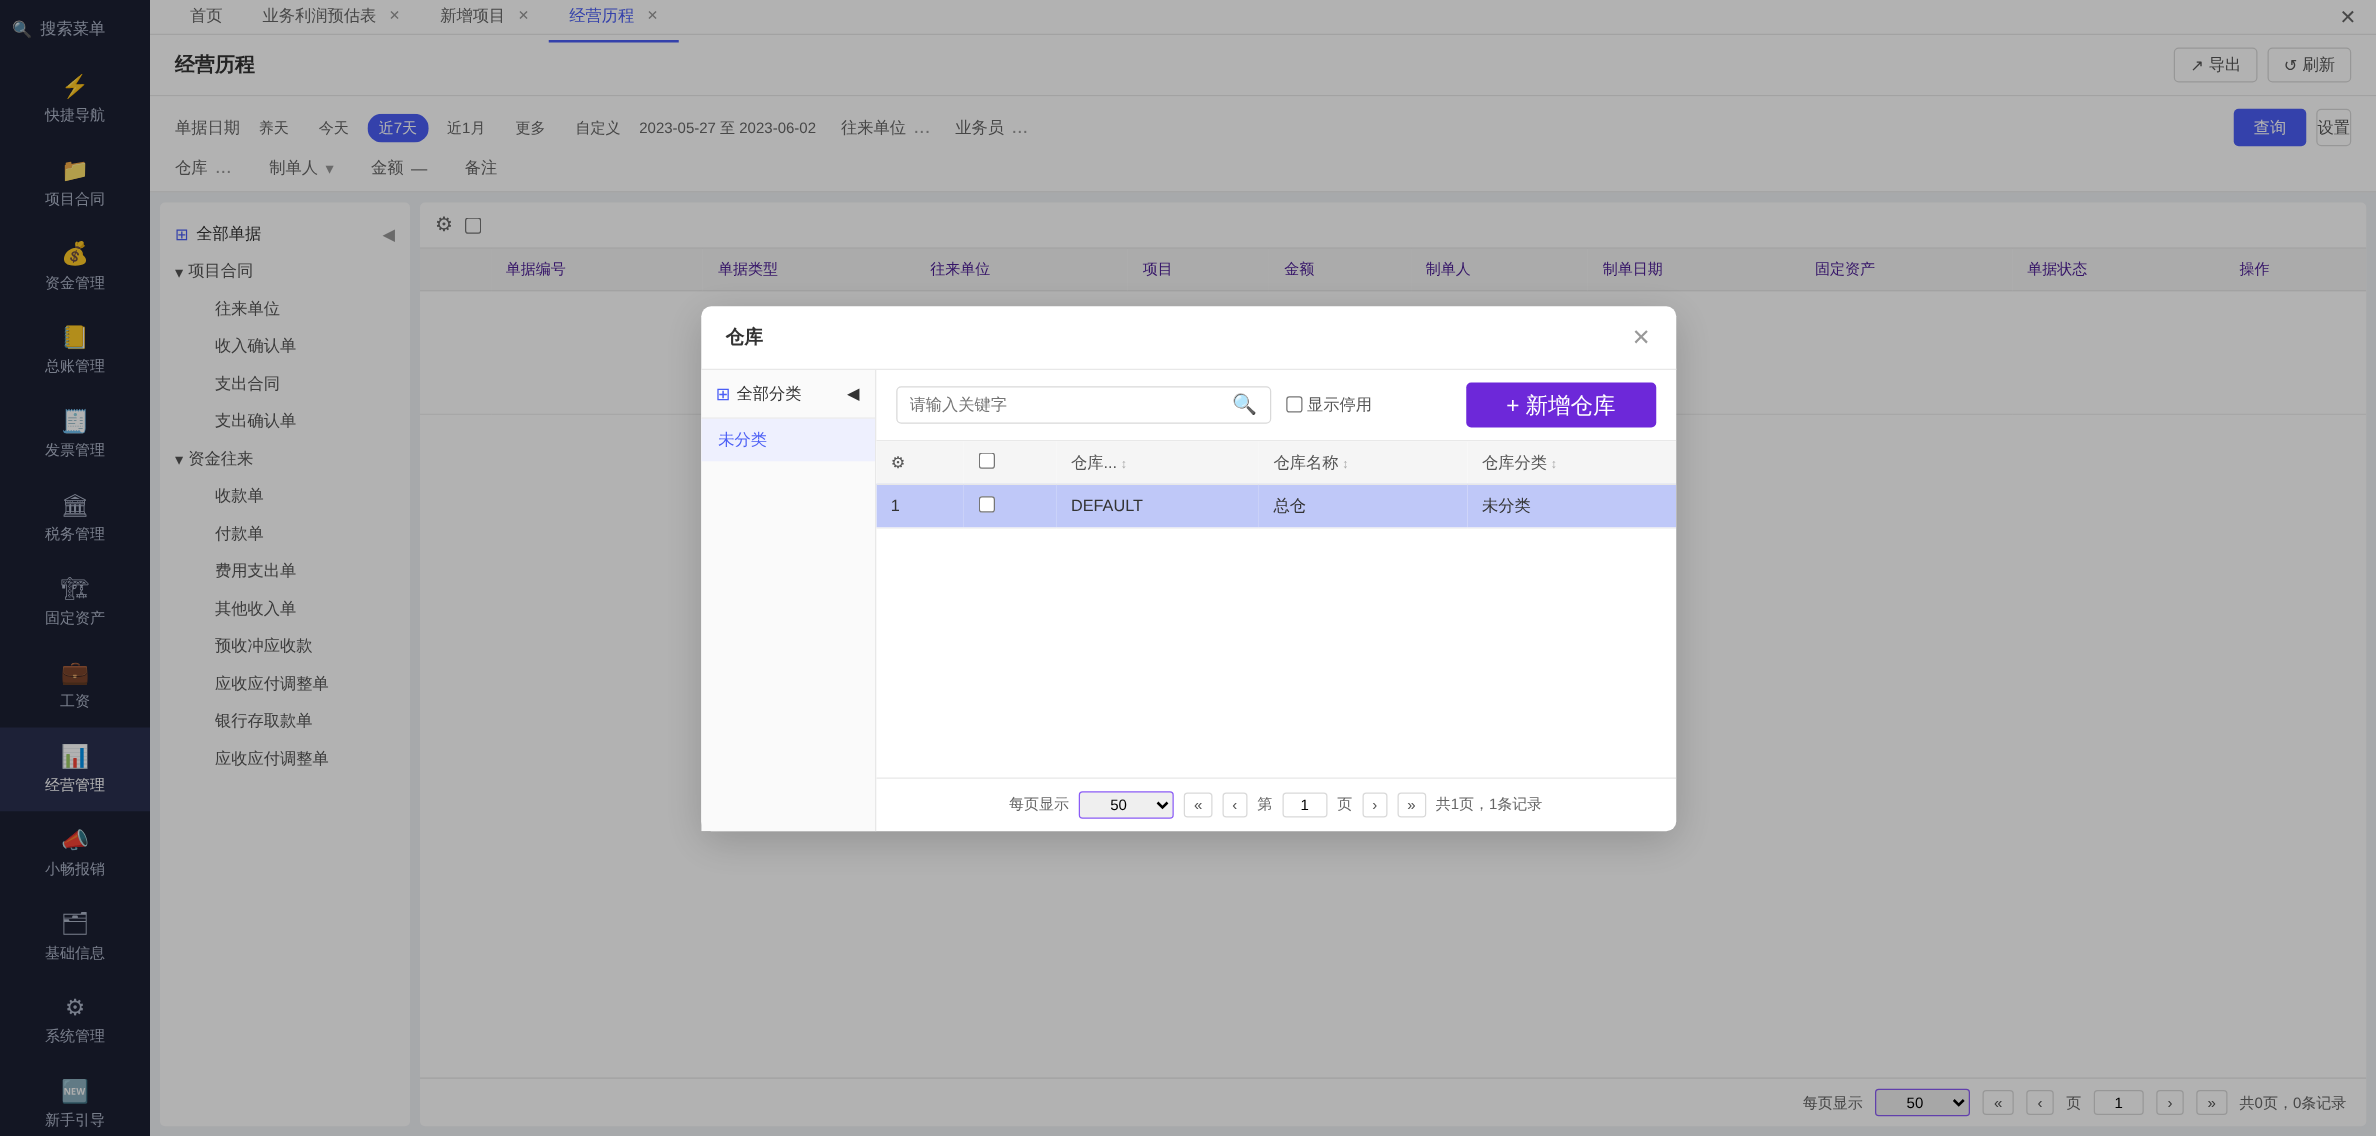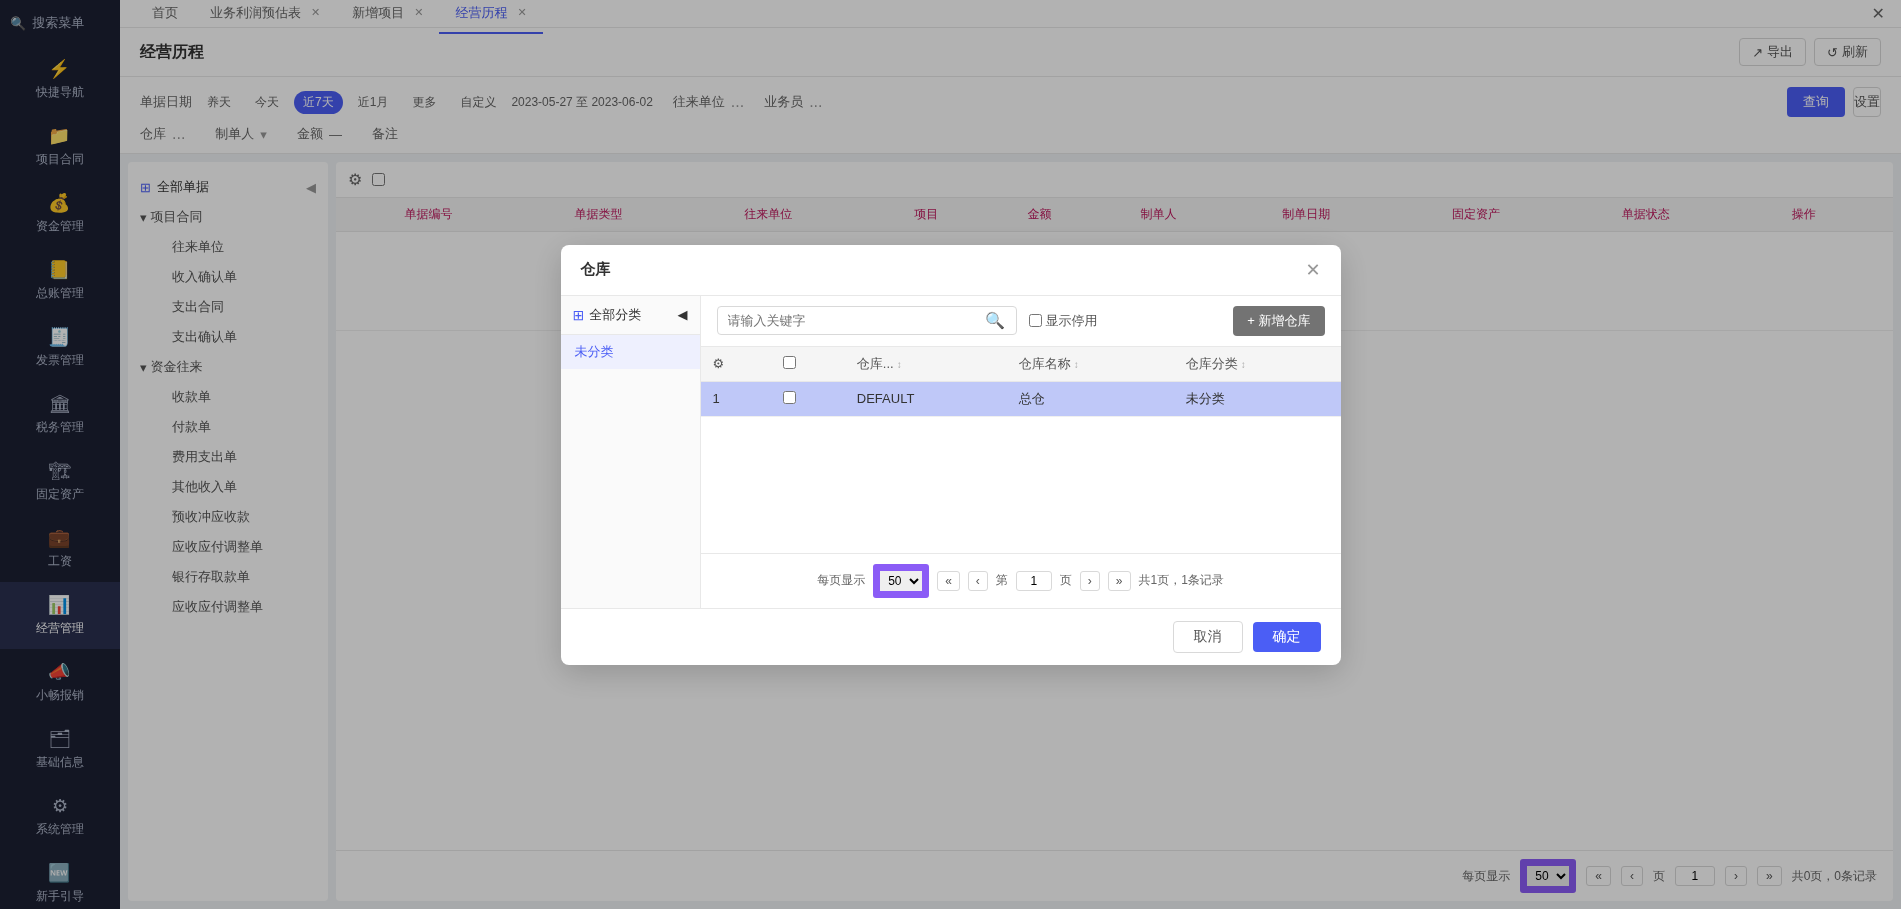--- a/index.html
+++ b/index.html
@@ -194,21 +194,21 @@
       align-items: center;
       padding: 8px 12px;
       border-bottom: 1px solid #e8e8e8;
       gap: 10px;
     }
 
     
     .table-wrapper { flex: 1; overflow: auto; }
     table { width: 100%; border-collapse: collapse; font-size: 12px; }
     th {
-      background: #f5f5f5; color: #be185d; padding: 8px 12px;
+      background: #f5f5f5; color: #4c1d95; padding: 8px 12px;
       text-align: left; border-bottom: 1px solid #e8e8e8;
       white-space: nowrap; font-weight: 500;
     }
     td { padding: 8px 12px; border-bottom: 1px solid #f0f0f0; color: #555; }
     .no-data { text-align: center; padding: 40px; color: #999; font-size: 13px; }
 
     
     .bottom-bar {
       display: flex; align-items: center; justify-content: flex-end;
       padding: 8px 16px; border-top: 1px solid #e8e8e8;
@@ -291,22 +291,22 @@
     .modal-search-box input {
       border: none; outline: none; font-size: 13px; color: #555;
       background: transparent; flex: 1;
     }
     .modal-check-label {
       display: flex; align-items: center; gap: 4px;
       font-size: 13px; color: #555; cursor: pointer;
     }
     .btn-add-warehouse {
       margin-left: auto;
-      background: #737373; color: #fff; border: none;
-      padding: 6px 14px; border-radius: 4px; font-size: 13px; cursor: pointer;
+      background: #6d28d9; color: #fff; border: none;
+      padding: 6px 32px; border-radius: 4px; font-size: 18px; cursor: pointer;
       white-space: nowrap;
     }
 
     
     .modal-table-wrap { flex: 1; overflow: auto; }
     .modal-table { width: 100%; border-collapse: collapse; font-size: 13px; }
     .modal-table th {
       background: #f5f5f5; color: #555; padding: 8px 12px;
       text-align: left; border-bottom: 1px solid #e8e8e8;
       font-weight: 500; white-space: nowrap;
@@ -343,21 +343,21 @@
     .btn-confirm {
       background: #4b5ef5; color: #fff; border: none;
       padding: 6px 20px; border-radius: 4px; font-size: 14px; cursor: pointer;
     }
 
     
     .modal-sidebar::-webkit-scrollbar, .modal-table-wrap::-webkit-scrollbar { width: 4px; }
     .modal-sidebar::-webkit-scrollbar-thumb, .modal-table-wrap::-webkit-scrollbar-thumb { background: #ccc; border-radius: 4px; }
 
     .select-perpage {
-      border: 7px solid #8b5cf6; border-radius: 3px; padding: 2px 4px; font-size: 12px;
+      border: 1px solid #8b5cf6; border-radius: 3px; padding: 2px 20px; font-size: 12px;
     }
   </style>
 </head>
 <body>
 
 <div class="sidebar">
   <div class="sidebar-search">
     <span>🔍</span>
     <span>搜索菜单</span>
   </div>
@@ -658,18 +658,14 @@
           <span>第</span>
           <input class="modal-page-input" type="text" value="1" style="">
           <span>页</span>
           <button class="modal-page-btn">›</button>
           <button class="modal-page-btn">»</button>
           <span>共1页，1条记录</span>
         </div>
       </div>
     </div>
 
-    <div class="modal-footer">
-      <button class="btn-cancel">取消</button>
-      <button class="btn-confirm">确定</button>
-    </div>
   </div>
 </div>
 
 </body></html>

